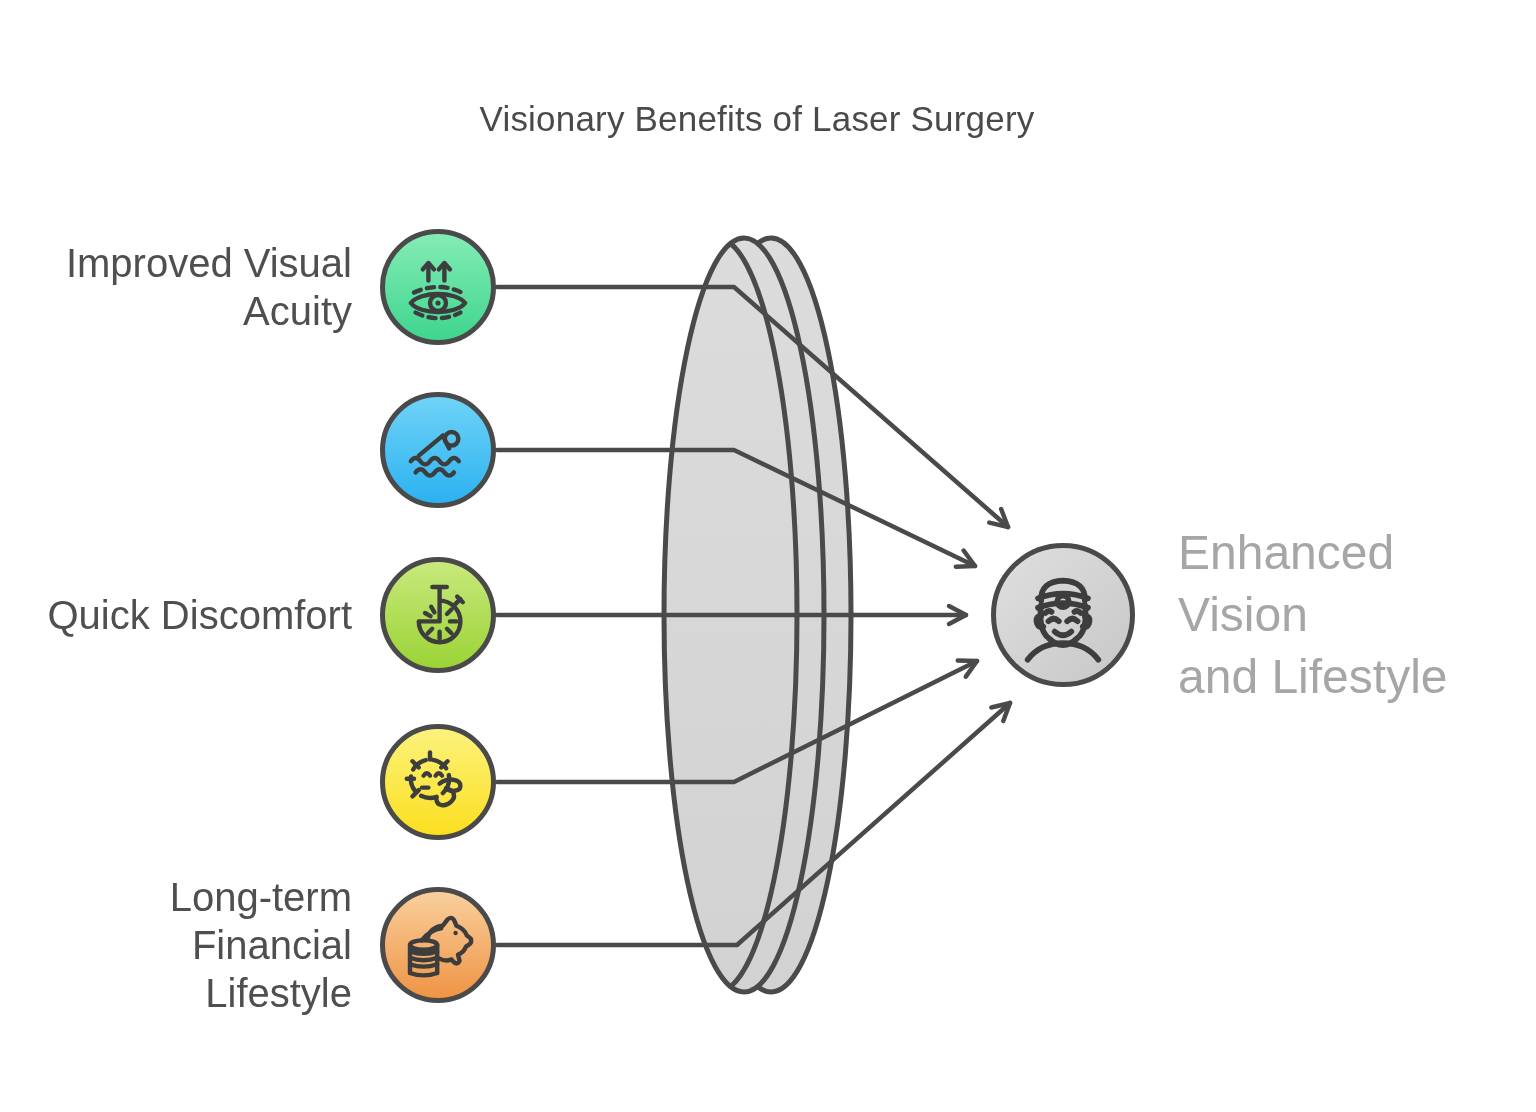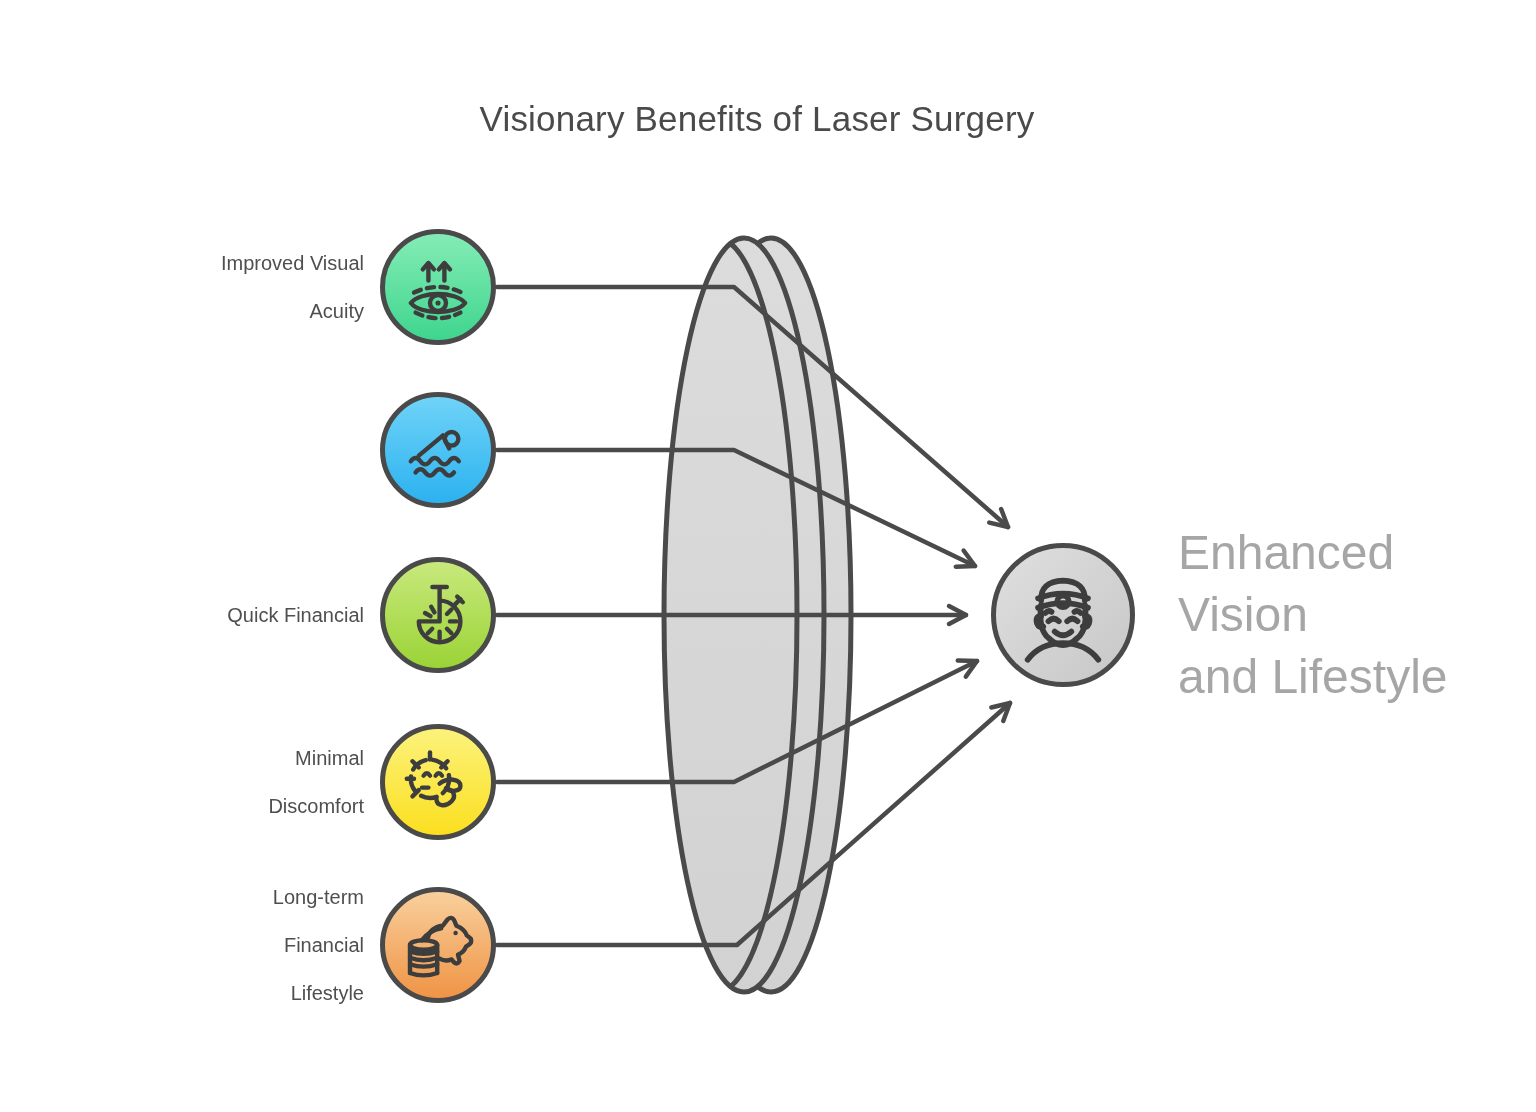--- a/index.html
+++ b/index.html
@@ -18,23 +18,23 @@
     overflow:hidden;
   }
   .canvas{position:relative;width:1461px;height:1112px;background:var(--background);}
   .layer{position:absolute;left:0;top:0;z-index:1;}
   .title{
     position:absolute;left:157px;top:99px;width:1200px;
     text-align:center;font-size:35px;font-weight:400;color:var(--title-text);
     z-index:2;letter-spacing:0.2px;
   }
   .label{
-    position:absolute;left:52px;width:312px;text-align:right;
+    position:absolute;left:40px;width:312px;text-align:right;
     transform:translateY(-50%);
-    font-size:20px;line-height:48px;color:var(--label-text);
+    font-size:40px;line-height:48px;color:var(--label-text);
     white-space:pre-line;z-index:2;
   }
   .label-1{top:287px;}
   .label-2{top:450px;}
   .label-3{top:615px;}
   .label-4{top:782px;}
   .label-5{top:945px;}
   .bubble{
     position:absolute;left:380px;width:106px;height:106px;
     border:5px solid var(--stroke);border-radius:50%;
@@ -121,40 +121,38 @@
   <div class="bubble bubble-2" style="background: linear-gradient(rgb(111, 211, 247), rgb(44, 178, 240));">
     <svg width="80" height="80" viewBox="0 0 100 100">
       <circle class="ico" cx="67" cy="36" r="8.5"></circle>
       <path class="ico" d="M26,57 L56,32"></path>
       <path class="ico" d="M56,32 L64,48"></path>
       <path class="ico" d="M16,64 Q22,56 28,64 Q34,72 40,64 Q46,56 52,64 Q58,72 64,64 Q70,56 76,64"></path>
       <path class="ico" d="M22,78 Q28,70 34,78 Q40,86 46,78 Q52,70 58,78 Q64,86 70,78"></path>
     </svg>
   </div>
 
-  <div class="label label-3">Quick Financial</div>
+  <div class="label label-3">Quick Discomfort</div>
   <div class="bubble bubble-3" style="background: linear-gradient(rgb(200, 233, 124), rgb(155, 211, 54));">
     <svg width="80" height="80" viewBox="0 0 100 100">
       <path class="ico" d="M52,32 A26,26 0 1 1 26,58 L52,58 Z"></path>
       <path class="ico" d="M52,30 V16"></path>
         <path class="ico" d="M43,15 H61"></path>
       <path class="ico" d="M71,37 L78,30"></path>
         <path class="ico" d="M74,27 L81,34"></path>
       <path class="ico" d="M45.5,46.7 L41.5,39.7"></path>
       <path class="ico" d="M40.7,51.5 L33.8,47.5"></path>
       <path class="ico" d="M61.2,48.8 L66.8,43.2"></path>
       <path class="ico" d="M65,58 H73"></path>
       <path class="ico" d="M61.2,67.2 L66.8,72.8"></path>
       <path class="ico" d="M52,71 V79"></path>
       <path class="ico" d="M42.8,67.2 L37.2,72.8"></path>
     </svg>
   </div>
 
-  <div class="label label-4">Minimal
-Discomfort</div>
   <div class="bubble bubble-4" style="background: linear-gradient(rgb(252, 242, 124), rgb(251, 223, 31));">
     <svg width="80" height="80" viewBox="0 0 100 100">
       <circle class="ico" cx="40" cy="46" r="24" stroke-dasharray="20 9"></circle>
       <path class="ico" d="M54.1,31.9 L61.9,24.1"></path>
       <path class="ico" d="M40,22 V13"></path>
       <path class="ico" d="M25.9,31.9 L18.1,24.1"></path>
       <path class="ico" d="M20,46 H11"></path>
       <path class="ico" d="M25.9,60.1 L18.1,67.9"></path>
       <path class="ico" d="M32,42 Q36,36 40,42"></path>
       <path class="ico" d="M47,42 Q51,36 55,42"></path>

